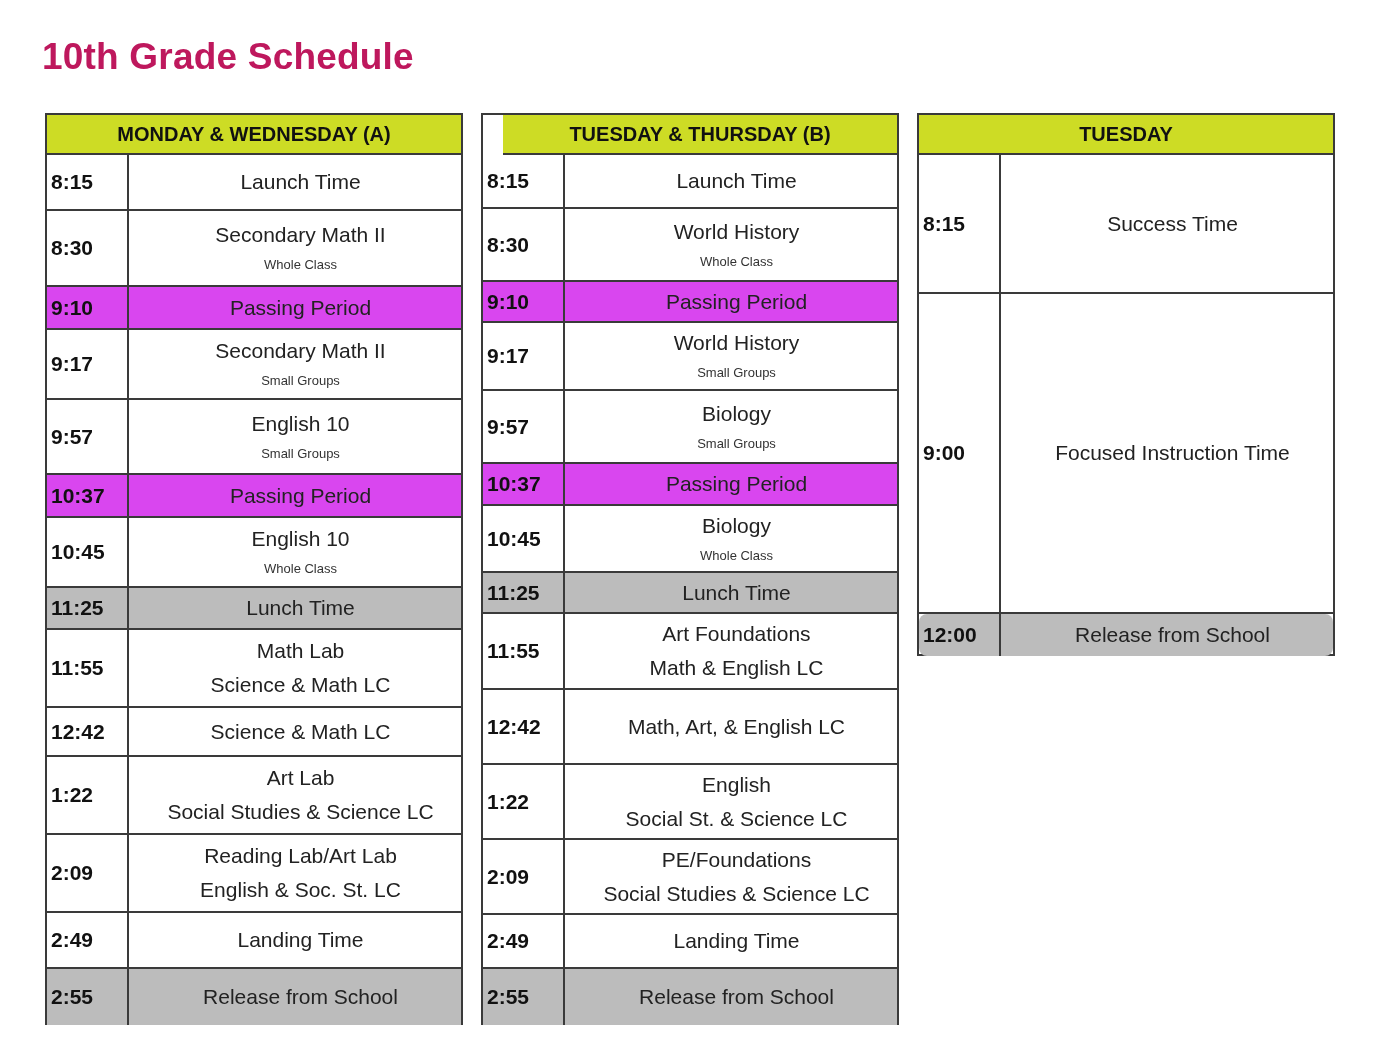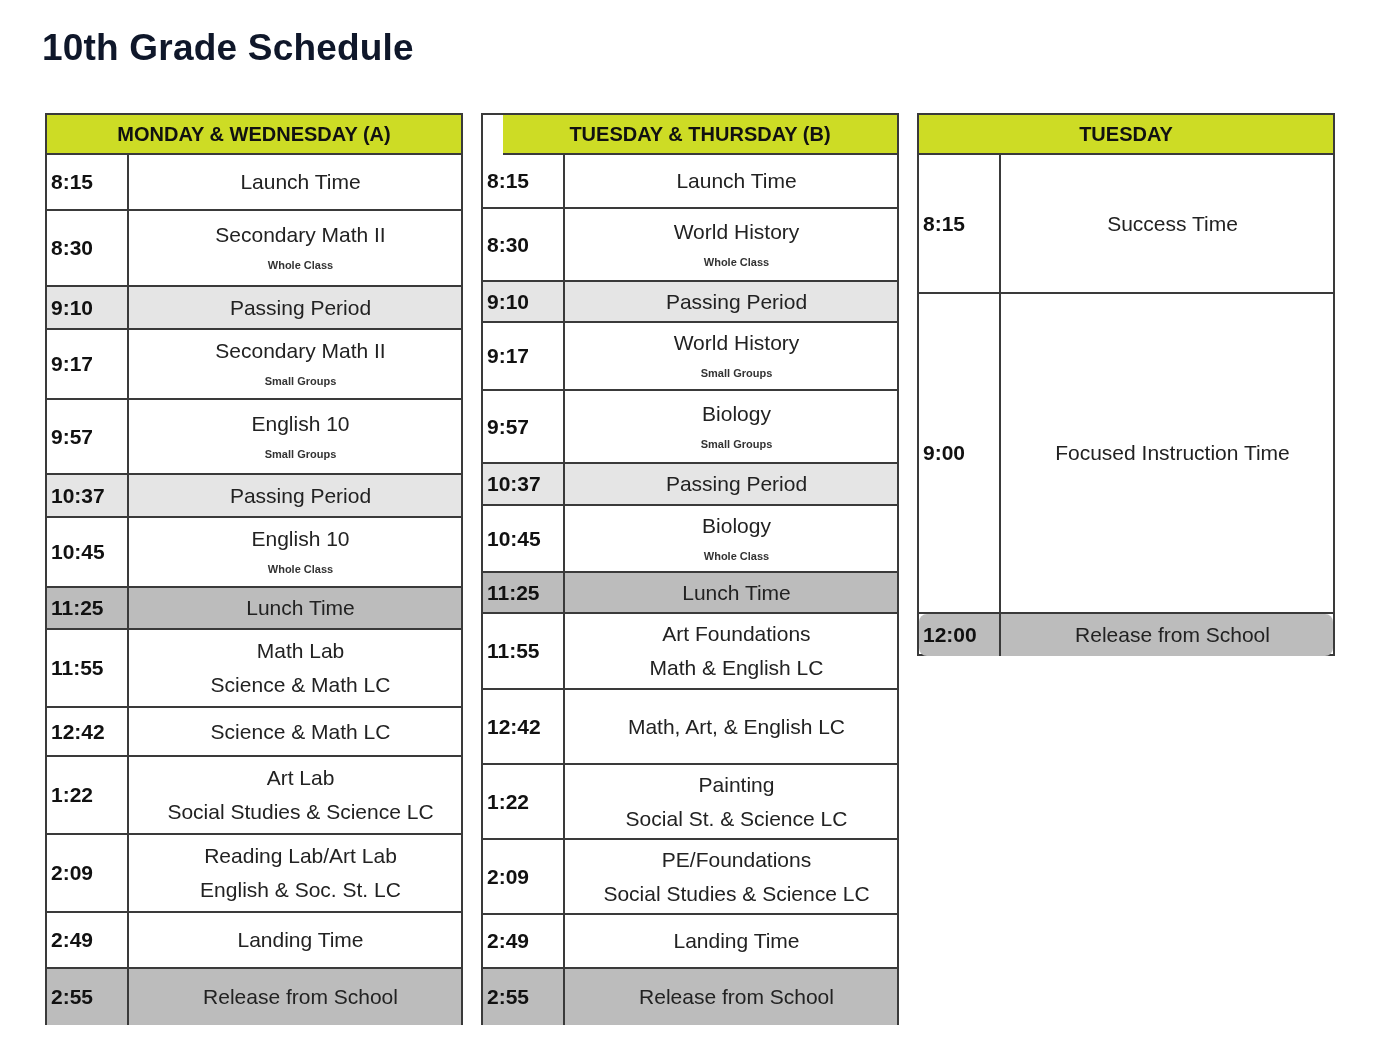--- a/index.html
+++ b/index.html
@@ -1,30 +1,30 @@
 <!DOCTYPE html>
 <html><head>
   <meta charset="utf-8">
   <style>
     * { box-sizing: border-box; margin: 0; padding: 0; }
     html, body { width: 1380px; height: 1063px; background: #ffffff; overflow: hidden; }
     body { position: relative; font-family: "Liberation Sans", "DejaVu Sans", sans-serif; color: #1a1a1a; }
-    .title { position: absolute; left: 42px; top: 27px; font-size: 37px; font-weight: bold; color: #0f172a; letter-spacing: 0.2px; }
+    .title { position: absolute; left: 42px; top: 36px; font-size: 37px; font-weight: bold; color: #be185d; letter-spacing: 0.2px; }
     .sched { position: absolute; border: 2px solid #3a3a3a; background: #fff; }
     .sched .hdr { position: absolute; left: 0; right: 0; top: 0; background: #cddc25; border-bottom: 2px solid #3a3a3a;
                   display: flex; align-items: center; justify-content: center; font-weight: bold; font-size: 20px; color: #111; }
     .sched .row { position: absolute; left: 0; right: 0; border-bottom: 2px solid #3a3a3a; display: flex; }
     .sched .row:last-child { border-bottom: none; }
-    .sched .row.passing { background: #e5e5e5; }
+    .sched .row.passing { background: #d946ef; }
     .sched .row.break { background: #bcbcbc; }
     .sched .time { width: 82px; border-right: 2px solid #3a3a3a; display: flex; align-items: center; padding-left: 4px;
                    font-weight: bold; font-size: 21px; color: #111; }
     .sched .act { flex: 1; display: flex; flex-direction: column; align-items: center; justify-content: center; text-align: right; margin-left: 11px; }
     .sched .act .main { font-size: 21px; color: #222; line-height: 34px; }
-    .sched .act .sub { font-size: 11px; color: #333; line-height: 26px; font-weight: bold; }
+    .sched .act .sub { font-size: 13px; color: #333; line-height: 26px; }
     .sched .act .sub2 { font-size: 21px; color: #222; line-height: 34px; }
   </style>
 </head>
 <body>
 
 <div class="title">10th Grade Schedule</div>
 
 <div id="schedules-root">
 
   <div class="sched" style="left: 45px; top: 113px; width: 418px; height: 912px;">
@@ -184,21 +184,21 @@
       </div>
       <div class="row" style="top: 575px; height: 75px;">
         <div class="time">12:42</div>
         <div class="act">
           <div class="main">Math, Art, &amp; English LC</div>
         </div>
       </div>
       <div class="row" style="top: 650px; height: 75px;">
         <div class="time">1:22</div>
         <div class="act">
-          <div class="main">Painting</div>
+          <div class="main">English</div>
           <div class="sub2">Social St. &amp; Science LC</div>
         </div>
       </div>
       <div class="row" style="top: 725px; height: 75px;">
         <div class="time">2:09</div>
         <div class="act">
           <div class="main">PE/Foundations</div>
           <div class="sub2">Social Studies &amp; Science LC</div>
         </div>
       </div>

